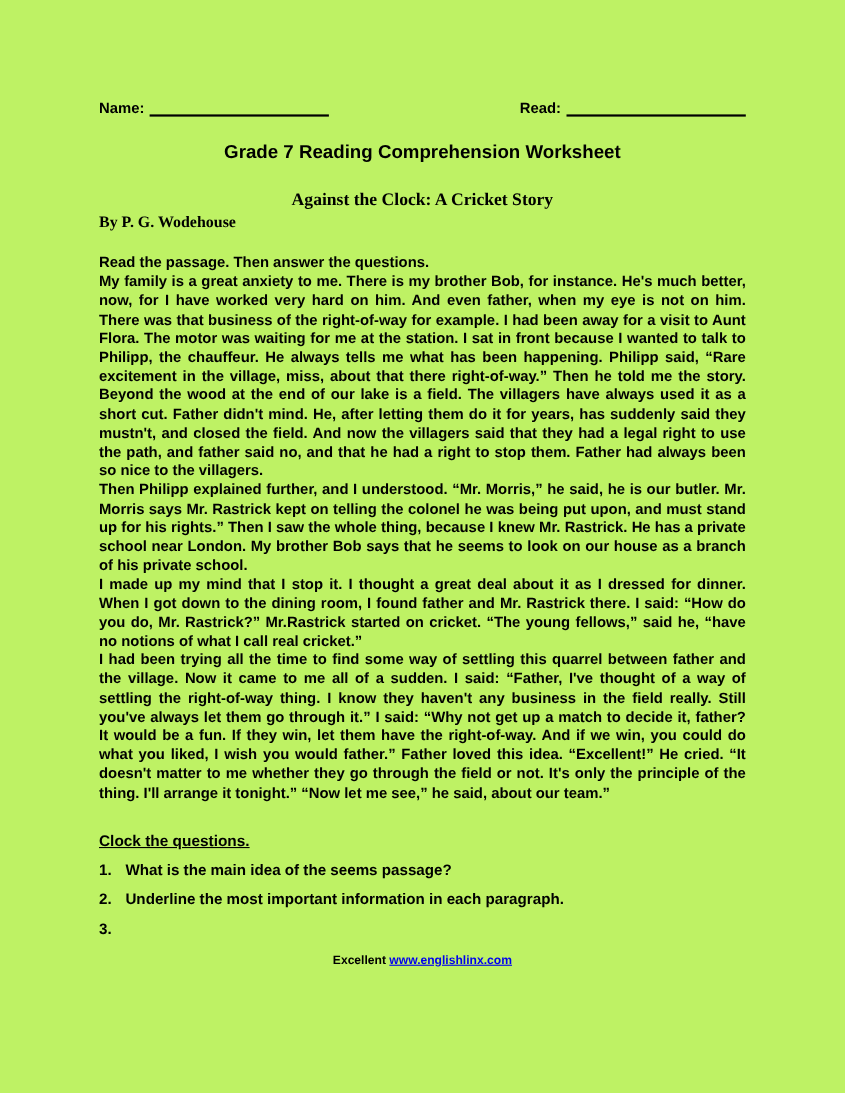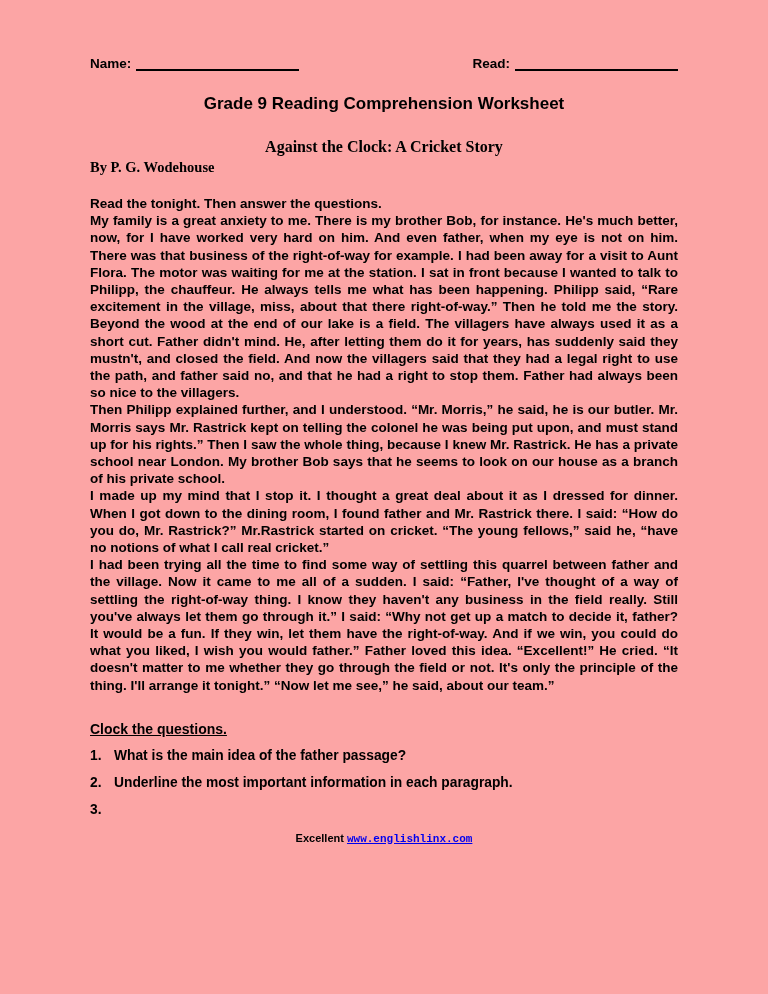--- a/index.html
+++ b/index.html
@@ -4,23 +4,23 @@
 <style>
   html, body {
     margin: 0;
     padding: 0;
     background: #ffffff;
   }
   .page {
     position: relative;
     width: 768px;
     height: 994px;
-    background: #fca5a5;
+    background: #bef264;
     box-sizing: border-box;
-    padding: 55px 90px 0 90px;
+    padding: 90px 90px 0 90px;
     font-family: "Liberation Sans", sans-serif;
     font-weight: bold;
     color: #000000;
   }
   
   .header-row {
     display: flex;
     justify-content: space-between;
     align-items: flex-end;
     font-size: 13.5px;
@@ -90,58 +90,57 @@
   }
   
   .footer {
     margin-top: 13px;
     text-align: center;
     font-size: 11px;
   }
   .footer a {
     text-decoration: underline;
     cursor: pointer;
-    font-family: Liberation Mono, monospace;
   }
 </style>
 </head>
 <body>
 
 <div class="page">
 
   <div class="header-row">
     <div class="field">
       <span class="label">Name:</span>
       <span class="blank-line"></span>
     </div>
     <div class="field">
       <span class="label">Read:</span>
       <span class="blank-line"></span>
     </div>
   </div>
 
-  <h1 class="ws-title">Grade 9 Reading Comprehension Worksheet</h1>
+  <h1 class="ws-title">Grade 7 Reading Comprehension Worksheet</h1>
 
   <h2 class="story-title">Against the Clock: A Cricket Story</h2>
   <h3 class="byline">By P. G. Wodehouse</h3>
 
   <div class="passage-block">
-    <p class="instructions">Read the tonight. Then answer the questions.</p>
+    <p class="instructions">Read the passage. Then answer the questions.</p>
     <p class="para">My family is a great anxiety to me. There is my brother Bob, for instance. He's much better, now, for I have worked very hard on him. And even father, when my eye is not on him. There was that business of the right-of-way for example.  I had been away for a visit to Aunt Flora. The motor was waiting for me at the station. I sat in front because I wanted to talk to Philipp, the chauffeur. He always tells me what has been happening. Philipp said, “Rare excitement in the village, miss, about that there right-of-way.” Then he told me the story. Beyond the wood at the end of our lake is a field. The villagers have always used it as a short cut. Father didn't mind. He, after letting them do it for years, has suddenly said they mustn't, and closed the field. And now the villagers said that they had a legal right to use the path, and father said no, and that he had a right to stop them. Father had always been so nice to the villagers.</p>
     <p class="para">Then Philipp explained further, and I understood. “Mr. Morris,” he said, he is our butler. Mr. Morris says Mr. Rastrick kept on telling the colonel he was being put upon, and must stand up for his rights.” Then I saw the whole thing, because I knew Mr. Rastrick. He has a private school near London. My brother Bob says that he seems to look on our house as a branch of his private school.</p>
     <p class="para">I made up my mind that I stop it. I thought a great deal about it as I dressed for dinner. When I got down to the dining room, I found father and Mr. Rastrick there. I said: “How do you do, Mr. Rastrick?” Mr.Rastrick started on cricket. “The young fellows,” said he, “have no notions of what I call real cricket.”</p>
     <p class="para">I had been trying all the time to find some way of settling this quarrel between father and the village. Now it came to me all of a sudden. I said: “Father, I've thought of a way of settling the right-of-way thing. I know they haven't any business in the field really. Still you've always let them go through it.” I said: “Why not get up a match to decide it, father? It would be a fun. If they win, let them have the right-of-way. And if we win, you could do what you liked, I wish you would father.” Father loved this idea. “Excellent!” He cried.  “It doesn't matter to me whether they go through the field or not. It's only the principle of the thing. I'll arrange it tonight.” “Now let me see,” he said, about our team.”</p>
   </div>
 
   <p class="answer-heading">Clock the questions.</p>
 
   <div class="questions">
     <div class="question-row">
       <span class="q-num">1.</span>
-      <span class="q-text">What is the main idea of the father passage?</span>
+      <span class="q-text">What is the main idea of the seems passage?</span>
     </div>
     <div class="question-row">
       <span class="q-num">2.</span>
       <span class="q-text">Underline the most important information in each paragraph.</span>
     </div>
     <div class="question-row">
       <span class="q-num">3.</span>
     </div>
   </div>
 

